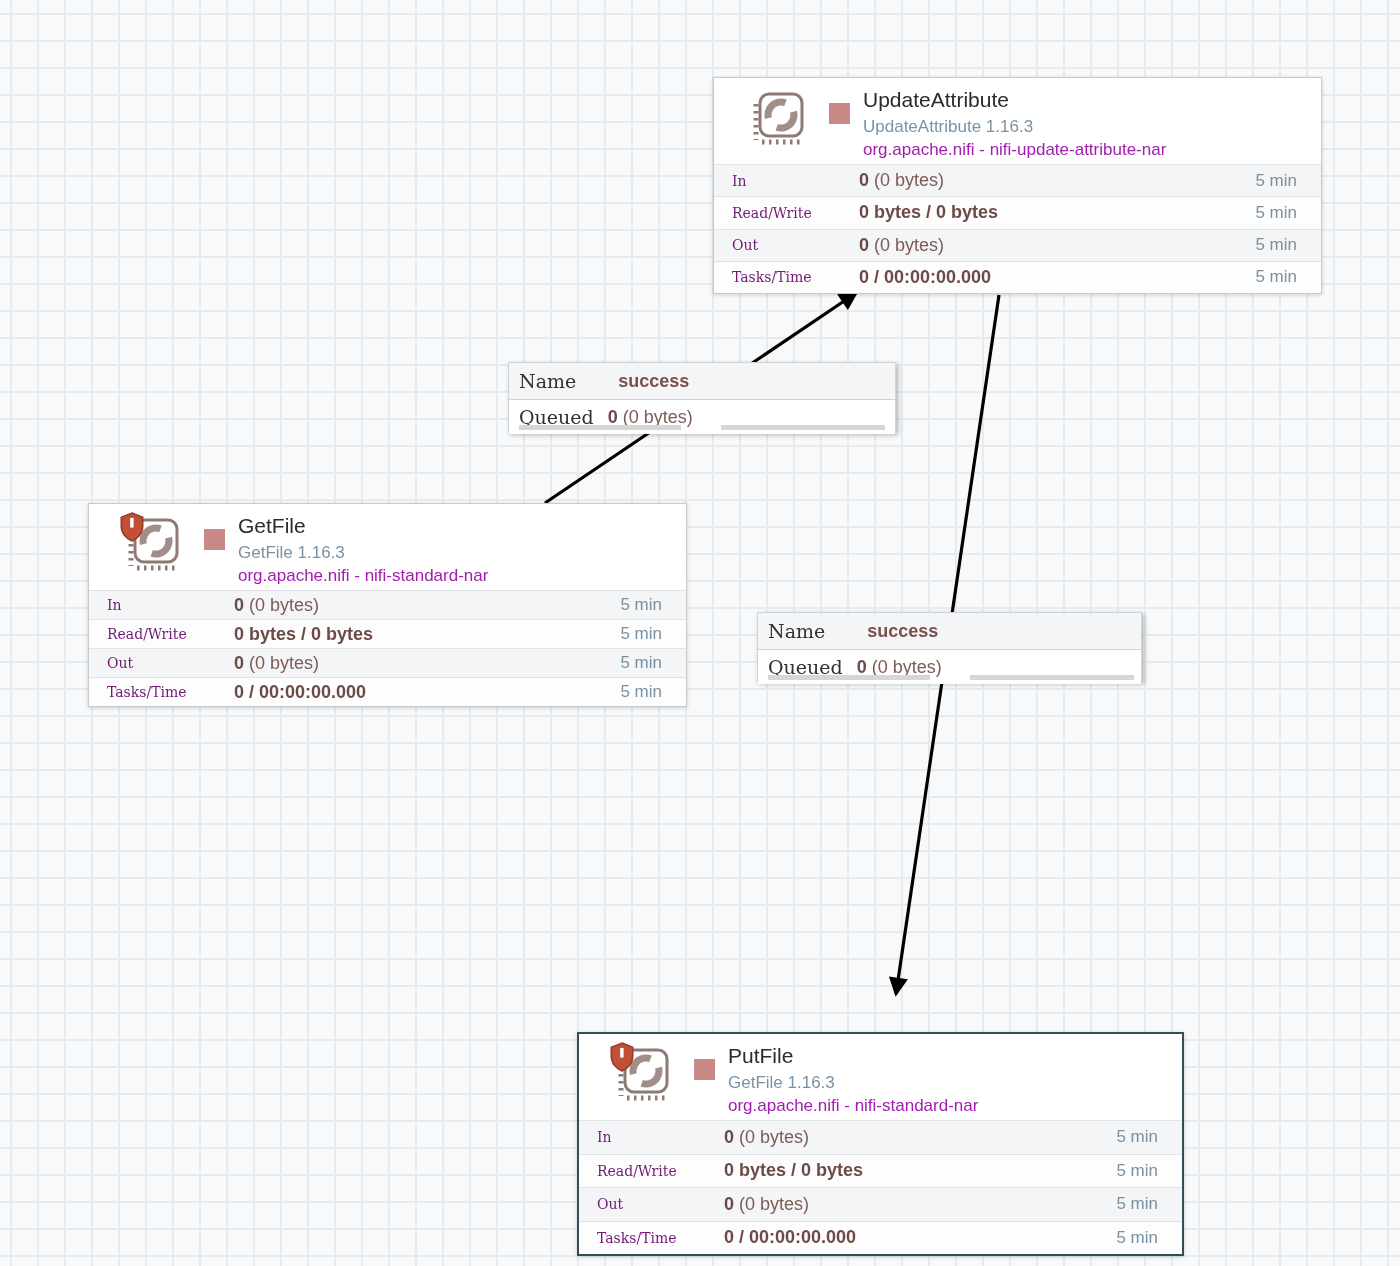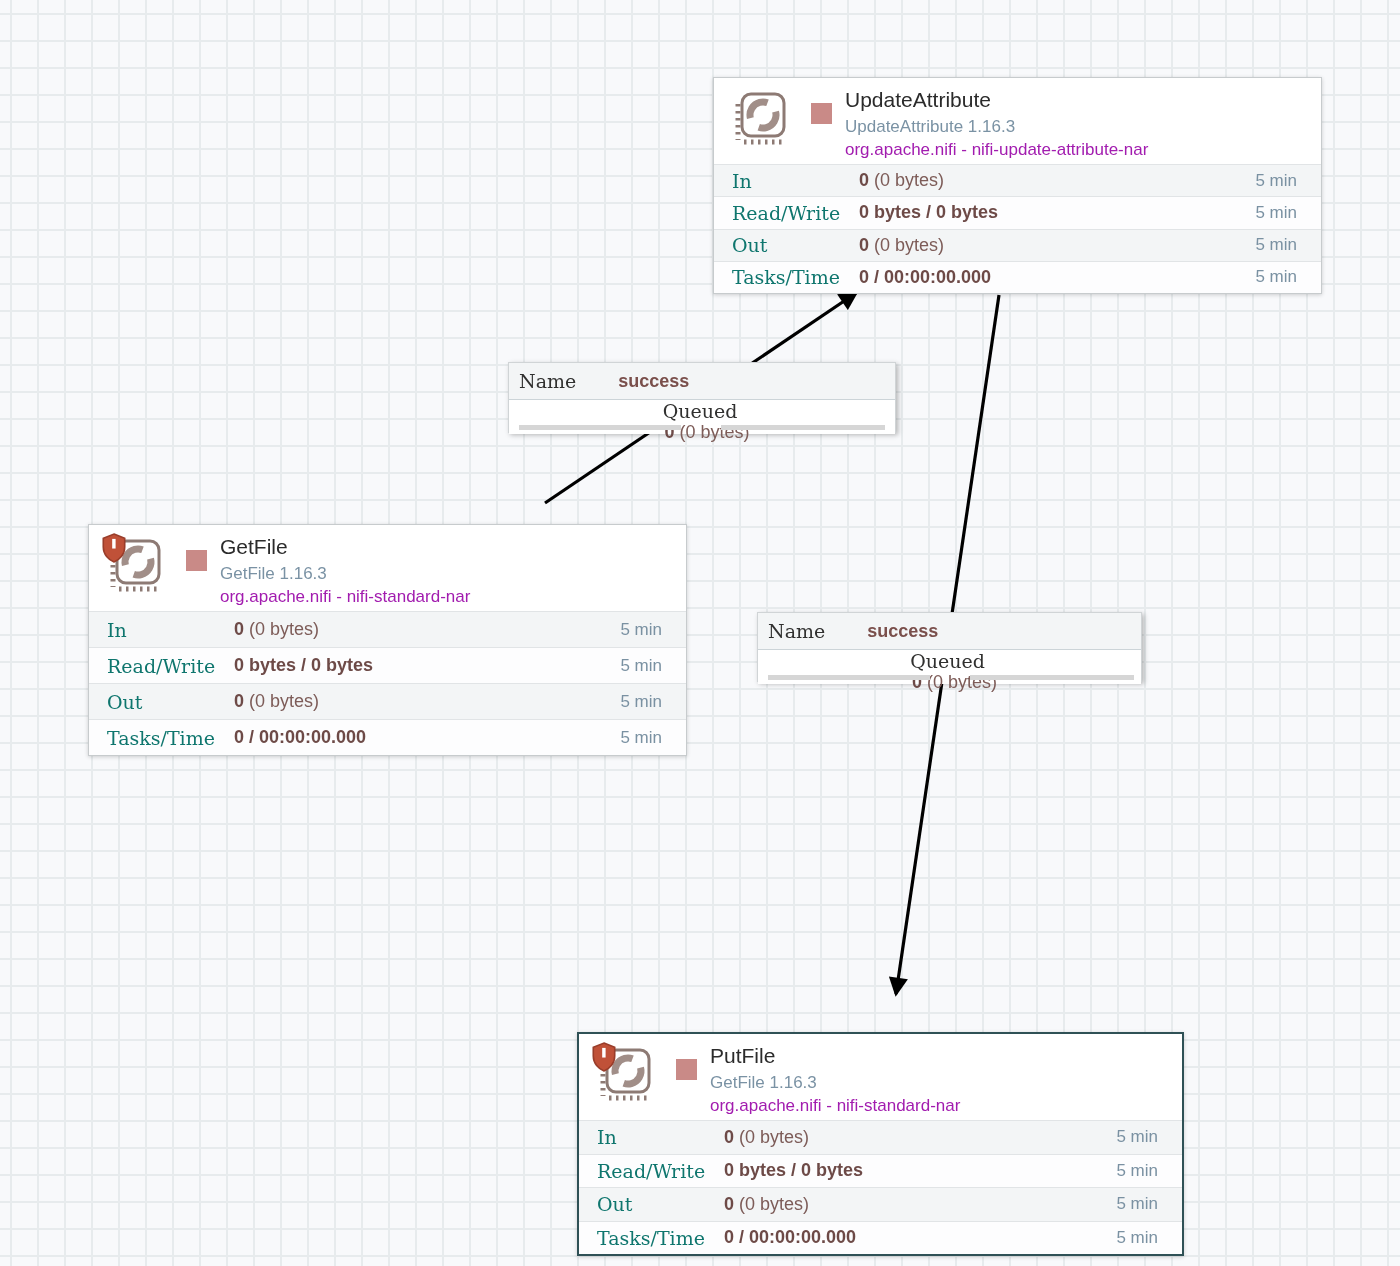--- a/index.html
+++ b/index.html
@@ -17,58 +17,59 @@
     background-size:27px 27px;
     background-position:10px 13px;
   }
   
   svg.wires{position:absolute;inset:0;z-index:1;pointer-events:none;}
   
   .processor{
     position:absolute;z-index:2;box-sizing:border-box;
     background:#fff;border:1px solid #c7cbcd;
     box-shadow:0 1px 4px rgba(0,0,0,0.18);
+    padding-left:18px;
   }
   .processor.selected{border:2px solid #2f5156;margin-top:34px;}
   .proc-header{position:relative;height:86px;background:#fff;}
   .proc-icon{position:absolute;left:12px;top:8px;width:68px;height:72px;}
   .stamp{position:absolute;left:8px;top:4px;}
   .shield{position:absolute;left:0px;top:0px;z-index:2;}
   .run-square{position:absolute;left:97px;top:25px;width:21px;height:21px;background:#c98a87;}
   .proc-titles{position:absolute;left:131px;top:8px;right:10px;}
   .proc-title{font-size:21px;color:#2b2b2b;line-height:28px;white-space:nowrap;}
   .proc-subtitle{font-size:17px;color:#7a92a4;line-height:25px;white-space:nowrap;}
   .proc-bundle{font-size:17px;color:#a21caf;line-height:22px;white-space:nowrap;}
   
   .stats{position:absolute;left:0;right:0;top:86px;bottom:0;display:flex;flex-direction:column;}
   .stat-row{
     flex:1;display:flex;align-items:center;
     border-top:1px solid #e1e4e6;background:#fdfdfe;
   }
   .stat-row:nth-child(odd){background:#f3f5f6;}
   .stat-label{
     width:127px;padding-left:18px;flex:none;
-    font-family:"DejaVu Serif", serif;font-size:19px;color:#0f766e;white-space:nowrap;
+    font-family:"DejaVu Serif", serif;font-size:14px;color:#701a75;white-space:nowrap;
   }
   .stat-value{flex:1;font-size:18px;color:#7d5c58;white-space:nowrap;}
   .stat-value b{color:#6d4a47;font-weight:bold;}
   .stat-window{flex:none;padding-right:24px;font-size:17px;color:#7a91a2;}
   
   .conn-label{
     position:absolute;z-index:3;box-sizing:border-box;background:#fff;
     border:1px solid #d0d4d6;
     box-shadow:2px 2px 5px rgba(0,0,0,0.28);
   }
   .conn-name-row{
     height:36px;background:#f3f5f6;border-bottom:1px solid #ccd4d8;
     display:flex;align-items:center;padding-left:10px;gap:28px;
   }
   .conn-queued-row{
     position:relative;height:34px;background:#fff;
-    display:flex;align-items:center;padding-left:10px;flex-direction:column;
+    display:flex;align-items:center;padding-left:10px;
   }
   .conn-key{font-family:"DejaVu Serif", serif;font-size:19px;color:#30302f;margin-right:14px;}
   .conn-name-val{font-size:18px;font-weight:bold;color:#7a4f4b;}
   .conn-queued-val{font-size:18px;color:#7d5c58;}
   .conn-queued-val b{color:#6d4a47;}
   .qbar{position:absolute;bottom:4px;height:5px;background:#d6d6d6;}
   .qbar.b1{left:10px;width:162px;}
   .qbar.b2{left:212px;width:164px;}
 </style>
 </head>
@@ -120,21 +121,21 @@
         <span class="stat-window">5 min</span>
       </div>
       <div class="stat-row">
         <span class="stat-label">Tasks/Time</span>
         <span class="stat-value"><b>0 / 00:00:00.000</b><span></span></span>
         <span class="stat-window">5 min</span>
       </div>
     </div>
   </div>
 
-  <div class="processor" style="left:88px;top:503px;width:599px;height:232px;margin-top:21px;">
+  <div class="processor" style="left:88px;top:503px;width:599px;height:204px;">
     <div class="proc-header">
       <div class="proc-icon">
         <svg class="stamp" width="56" height="56" viewBox="0 0 56 56">
           <line x1="4" y1="14" x2="4" y2="50" stroke="#8d7a74" stroke-width="5" stroke-dasharray="2.5 4.5"></line>
           <line x1="10" y1="52" x2="48" y2="52" stroke="#8d7a74" stroke-width="5" stroke-dasharray="2.5 4.5"></line>
           <rect x="8" y="4" width="42" height="42" rx="9" fill="#fff" stroke="#8d7a74" stroke-width="3"></rect>
           <circle cx="29" cy="25" r="13" fill="none" stroke="#a18e88" stroke-width="7" stroke-dasharray="28 12.85" transform="rotate(-15 29 25)"></circle>
         </svg>
         <svg class="shield" width="26" height="30" viewBox="0 0 24 28">
           <path d="M12 1 L22 5 V13 C22 20 17 25 12 27 C7 25 2 20 2 13 V5 Z" fill="#c05138" stroke="#993d2a" stroke-width="1.5"></path>

